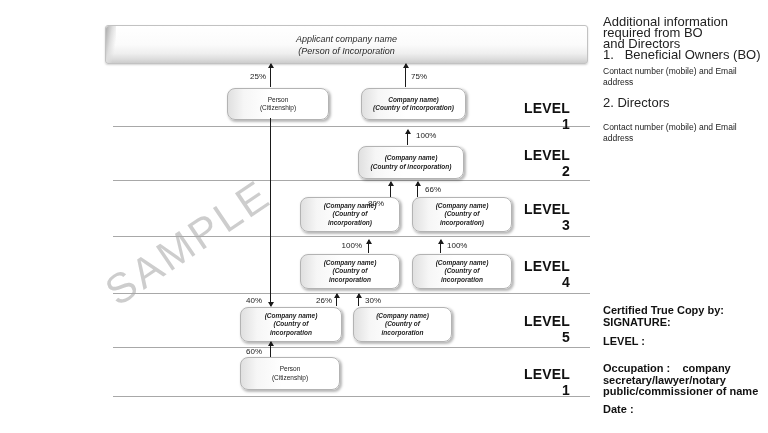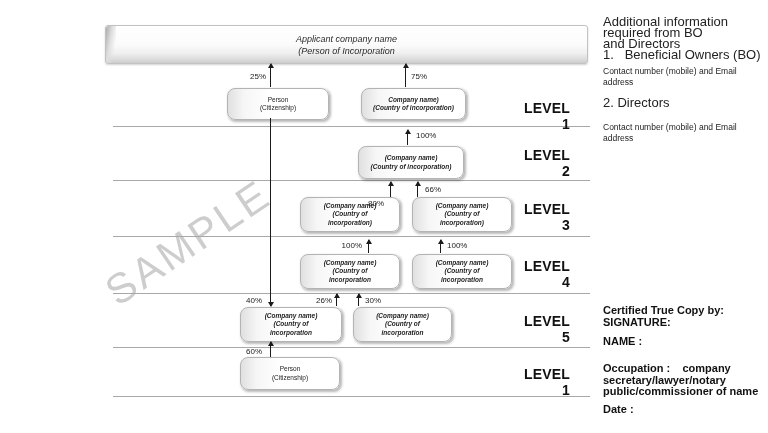--- a/index.html
+++ b/index.html
@@ -142,20 +142,20 @@
     <p class="reg" style="top:16px">Additional information required from BO
 and Directors</p>
     <p class="reg" style="top:49px">1.   Beneficial Owners (BO)</p>
     <p class="med" style="top:66px">Contact number (mobile) and Email
 address</p>
     <p class="reg" style="top:97px">2. Directors</p>
     <p class="med" style="top:122px">Contact number (mobile) and Email
 address</p>
     <p class="bold" style="top:297px">Certified True Copy by:</p>
     <p class="bold" style="top:309px">SIGNATURE:</p>
-    <p class="bold" style="top:328px">NAME :</p>
+    <p class="bold" style="top:328px">LEVEL :</p>
     <p class="bold" style="top:355px">Occupation :    company
 secretary/lawyer/notary
 public/commissioner of name</p>
     <p class="bold" style="top:396px">Date :</p>
   </div>
 
 </div>
 
 </body></html>

